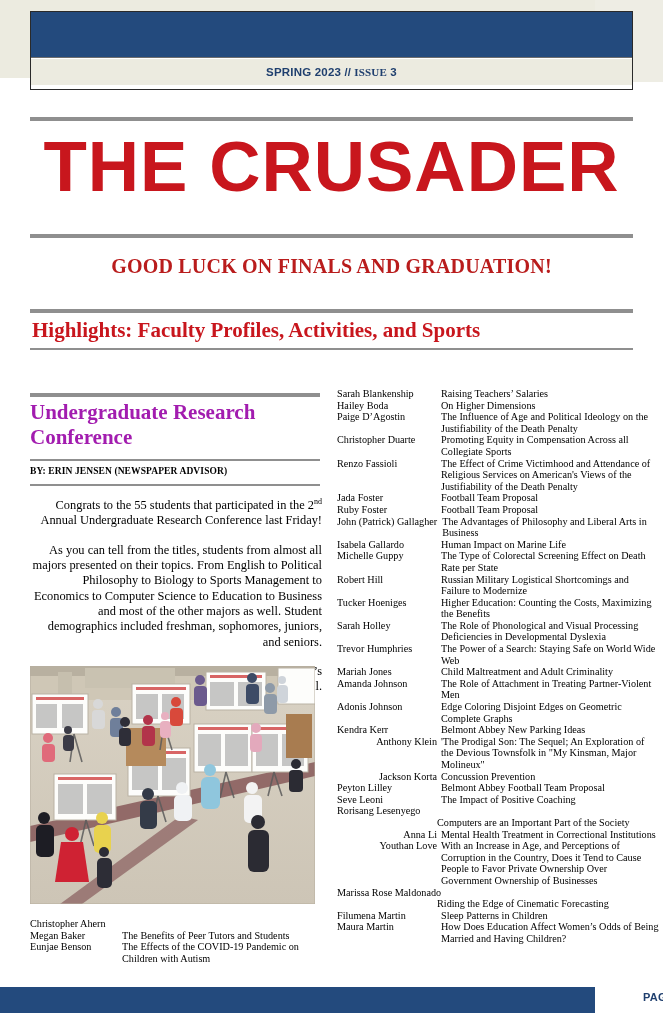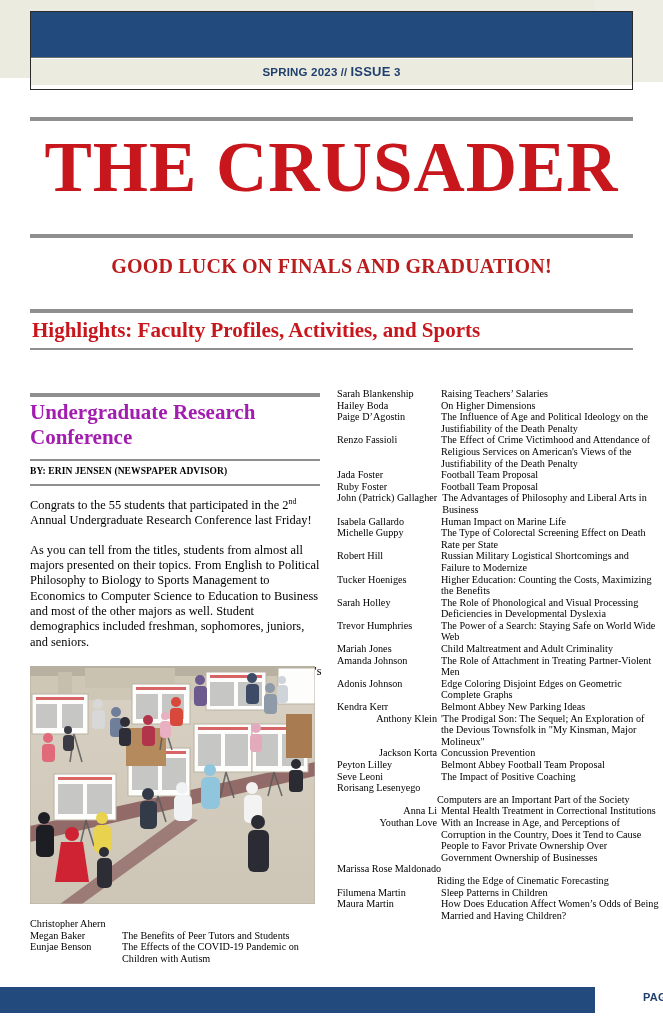--- a/index.html
+++ b/index.html
@@ -56,21 +56,22 @@
     background: #ecebe0;
     text-align: center;
     line-height: 26px;
     color: #1f3f6e;
     font-family: "Liberation Sans", "DejaVu Sans", sans-serif;
     font-weight: bold;
     font-size: 11.5px;
     letter-spacing: 0.2px;
   }
   .issue-line .sc {
-    font-size: 13px;
+    font-size: 11px;
+    font-family: Liberation Serif, serif;
   }
   .issue-line .slashes {
     font-weight: bold;
     font-size: 11px;
   }
 
   
   .rule {
     position: absolute;
     background: #8f8f8f;
@@ -78,21 +79,21 @@
   .rule-thick { height: 4px; }
   .rule-thin  { height: 2px; }
 
   
   .nameplate {
     position: absolute;
     left: 30px; top: 128px;
     width: 603px;
     text-align: center;
     color: #c8161d;
-    font-family: Liberation Serif, serif;
+    font-family: Liberation Sans, sans-serif;
     font-weight: bold;
     font-size: 71px;
     letter-spacing: 1px;
     line-height: 78px;
     white-space: nowrap;
   }
 
   .tagline {
     position: absolute;
     left: 30px; top: 255px;
@@ -139,21 +140,21 @@
   }
 
   .body-col {
     position: absolute;
     left: 30px; top: 494px;
     width: 292px;
     font-size: 12.4px;
     line-height: 15.3px;
     text-align: left;
   }
-  .body-col p { margin: 0 0 14px 0; }
+  .body-col p { margin: 0 0 14px 0; text-align: right; }
   .body-col sup { font-size: 8px; vertical-align: super; }
 
   
   .photo {
     position: absolute;
     left: 30px; top: 666px;
     width: 285px; height: 238px;
     overflow: hidden;
     background: #cfc9bd;
   }
@@ -468,20 +469,24 @@
     </div>
     <div class="row">
       <div class="nm">Hailey Boda</div>
       <div class="ti">On Higher Dimensions</div>
     </div>
     <div class="row">
       <div class="nm">Paige D’Agostin</div>
       <div class="ti">The Influence of Age and Political Ideology on the Justifiability of the Death Penalty</div>
     </div>
     <div class="row">
+      <div class="nm">Christopher Duarte</div>
+      <div class="ti">Promoting Equity in Compensation Across all Collegiate Sports</div>
+    </div>
+    <div class="row">
       <div class="nm">Renzo Fassioli</div>
       <div class="ti">The Effect of Crime Victimhood and Attendance of Religious Services on American's Views of the Justifiability of the Death Penalty</div>
     </div>
     <div class="row">
       <div class="nm">Jada Foster</div>
       <div class="ti">Football Team Proposal</div>
     </div>
     <div class="row">
       <div class="nm">Ruby Foster</div>
       <div class="ti">Football Team Proposal</div>

